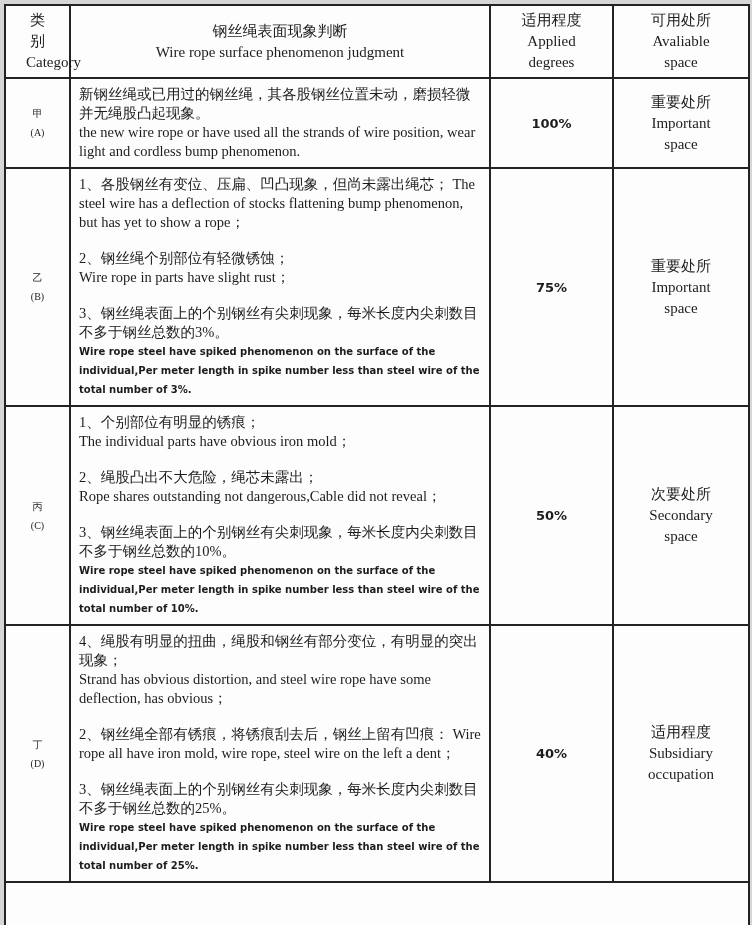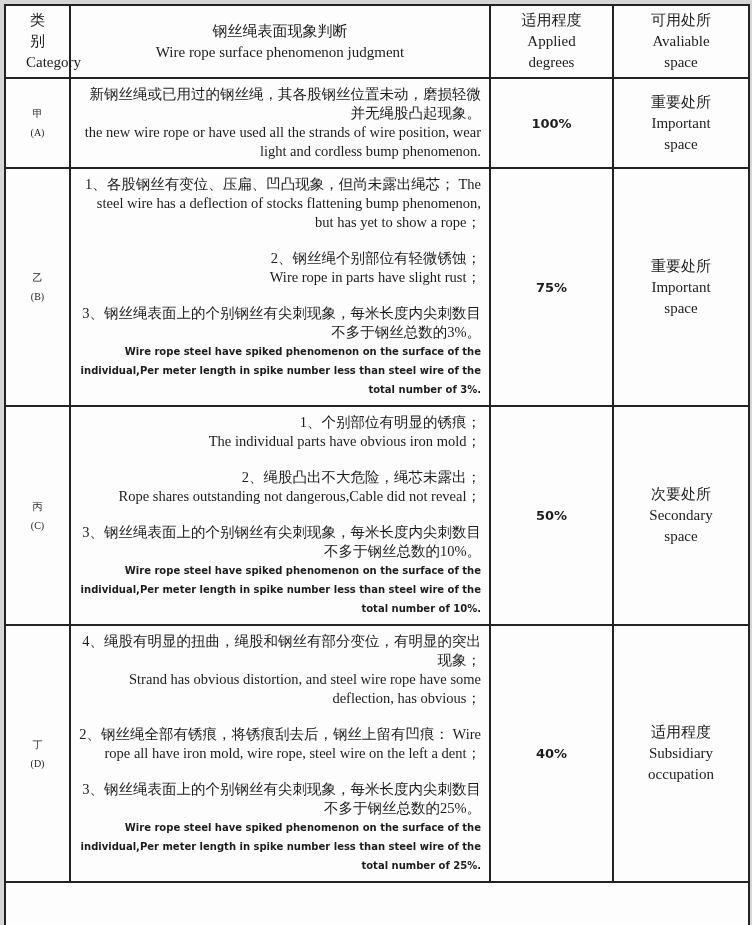--- a/index.html
+++ b/index.html
@@ -23,21 +23,21 @@
     font-size:14.5px;line-height:19px;
     font-weight:normal;
   }
   thead th{height:51px;text-align:center;vertical-align:middle;line-height:21px;font-size:15px;}
   .hdr-zh{display:block;}
   .hdr-en{display:block;}
   td.cat{
     text-align:center;vertical-align:middle;font-size:10px;
   }
   td.judge{
-    text-align:right;vertical-align:middle;padding:6px 8px;
+    text-align:left;vertical-align:middle;padding:6px 8px;
   }
   td.judge .block{margin:0 0 17px 0;}
   td.judge .block:last-child{margin-bottom:0;}
   .line{display:block;}
   .line.serif{font-family:"Liberation Serif","DejaVu Serif",serif;}
   .line.sans{font-family:"DejaVu Sans","Liberation Sans",sans-serif;font-weight:bold;font-size:10px;line-height:19px;}
   td.applied{
     text-align:center;vertical-align:middle;
     font-family:"DejaVu Sans","Liberation Sans",sans-serif;
     font-weight:bold;font-size:13px;

